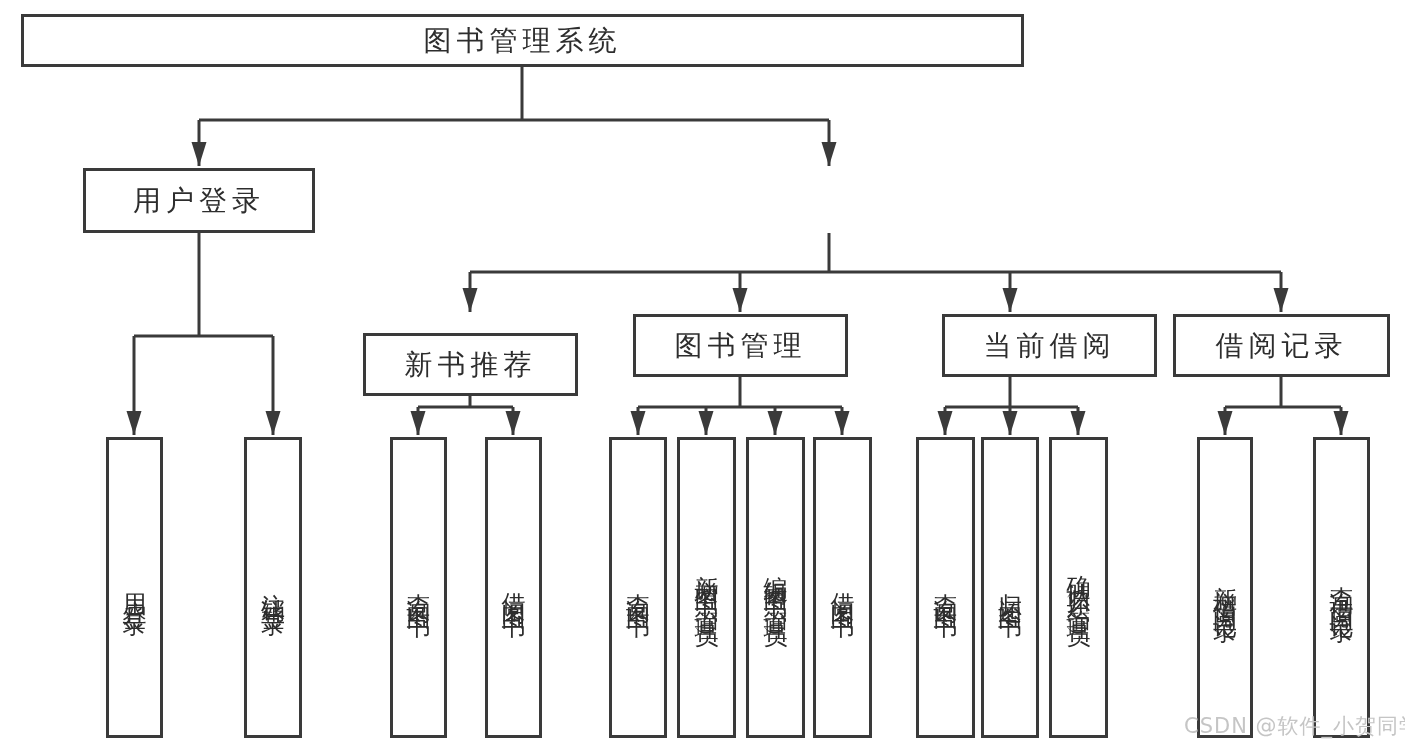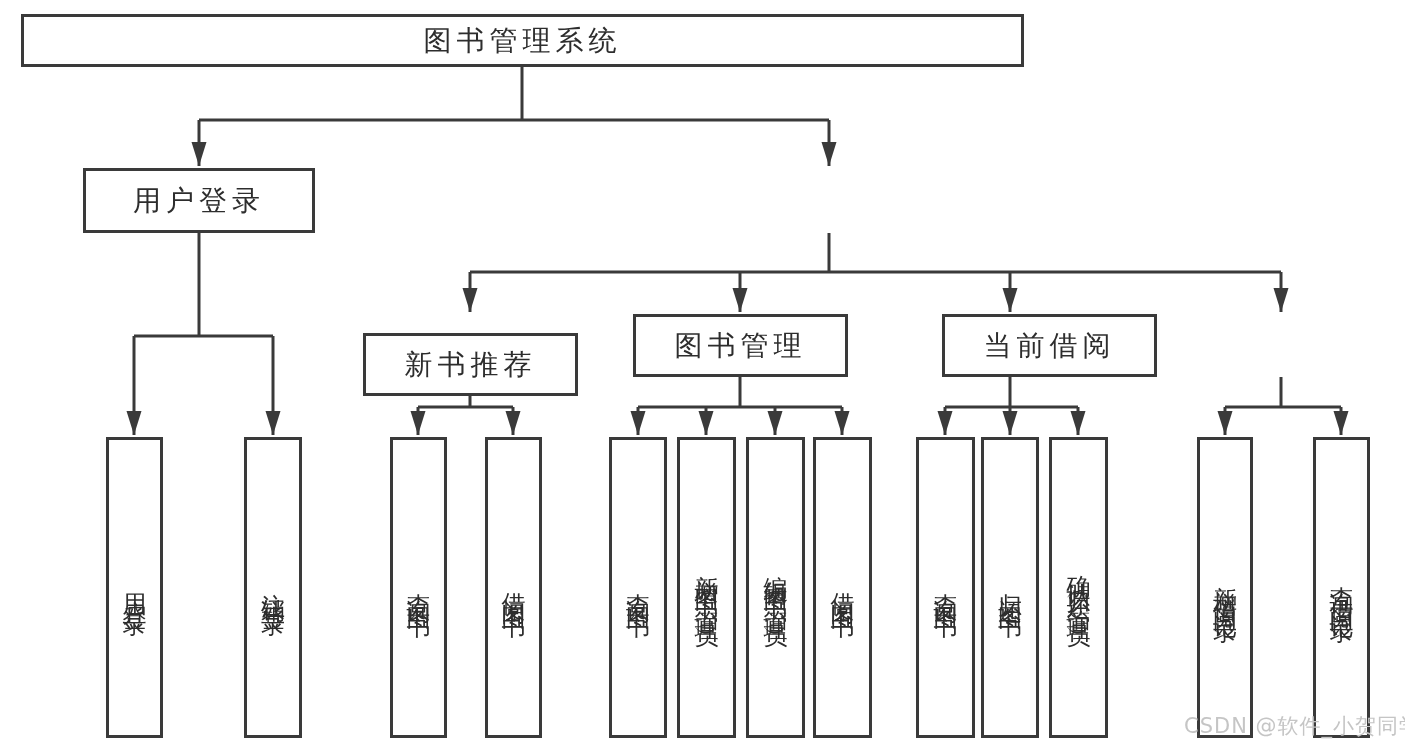--- a/index.html
+++ b/index.html
@@ -123,20 +123,21 @@
     </g>
   </svg>
 
   <div class="node h n-root">图书管理系统</div>
 
   <div class="node h n-user-login">用户登录</div>
 
   <div class="node h n-new-book">新书推荐</div>
   <div class="node h n-book-borrow">图书管理</div>
   <div class="node h n-current-borrow">当前借阅</div>
+  <div class="node h n-borrow-record">借阅记录</div>
 
   <div class="node v leaf n-l1">用户登录</div>
   <div class="node v leaf n-l2">注销登录</div>
 
   <div class="node v leaf n-l3">查询图书</div>
   <div class="node v leaf n-l4">借阅图书</div>
 
   <div class="node v leaf n-l5">查询图书</div>
   <div class="node v leaf n-l6">新增图书（管理员）</div>
   <div class="node v leaf n-l7">编辑图书（管理员）</div>

